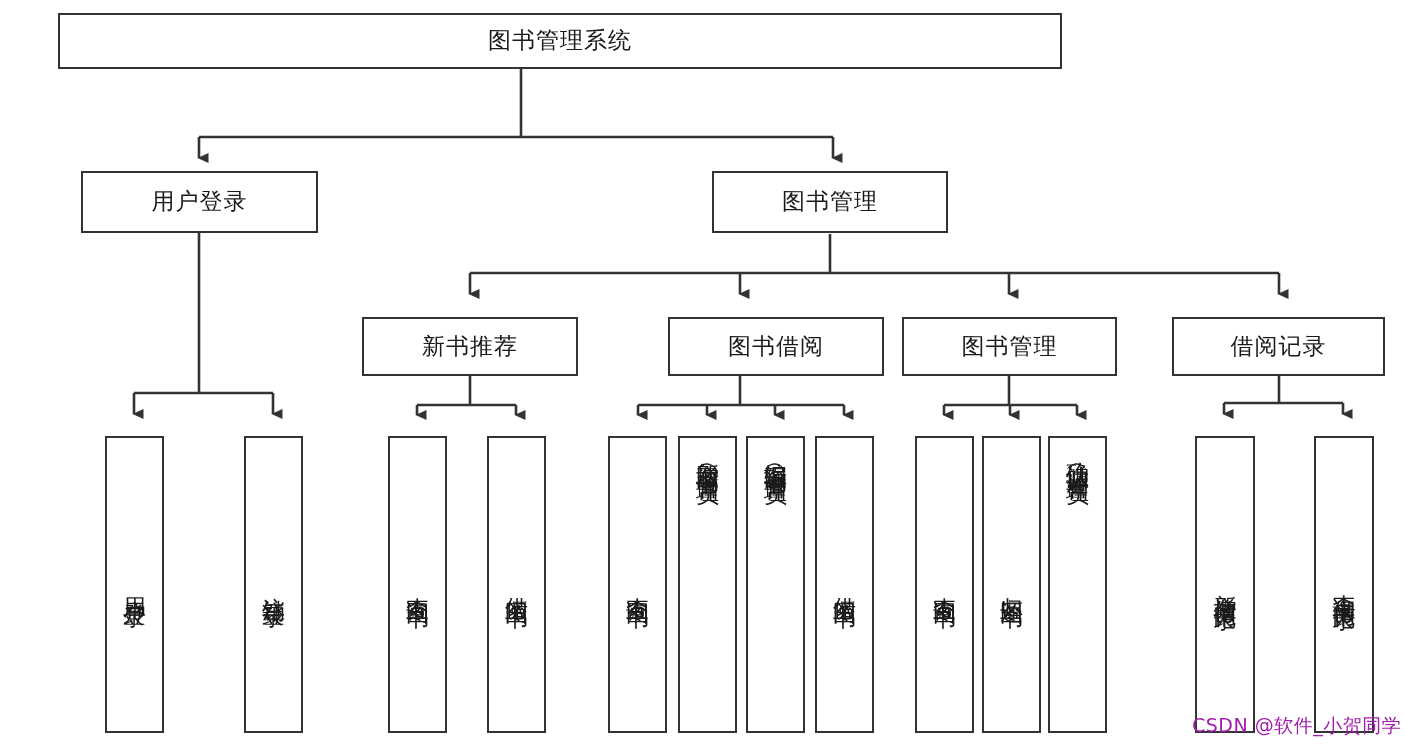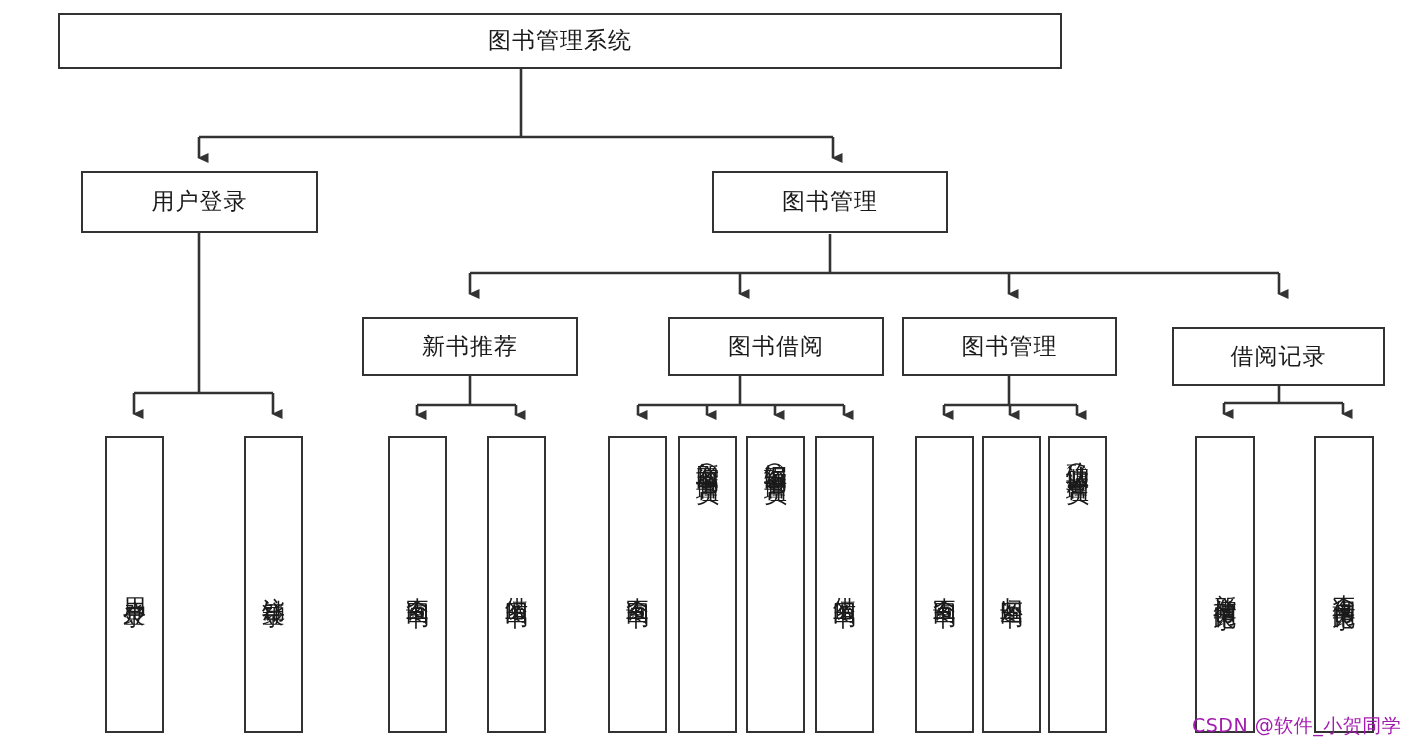--- a/index.html
+++ b/index.html
@@ -145,21 +145,21 @@
 
   <div class="node horiz" style="left:362px; top:317px; width:216px; height:59px;">
     <span class="node-label">新书推荐</span>
   </div>
   <div class="node horiz" style="left:632px; top:317px; width:216px; height:59px;margin-left:36px;">
     <span class="node-label">图书借阅</span>
   </div>
   <div class="node horiz" style="left:902px; top:317px; width:215px; height:59px;">
     <span class="node-label">图书管理</span>
   </div>
-  <div class="node horiz" style="left:1172px; top:327px; width:213px; height:59px;">
+  <div class="node horiz" style="left:1172px; top:317px; width:213px; height:59px;">
     <span class="node-label">借阅记录</span>
   </div>
 
   <div class="node vert center-text" style="left:105px; top:436px; width:59px; height:297px;">
     <span class="node-label">用户登录</span>
   </div>
   <div class="node vert center-text" style="left:244px; top:436px; width:59px; height:297px;">
     <span class="node-label">注销登录</span>
   </div>
 

